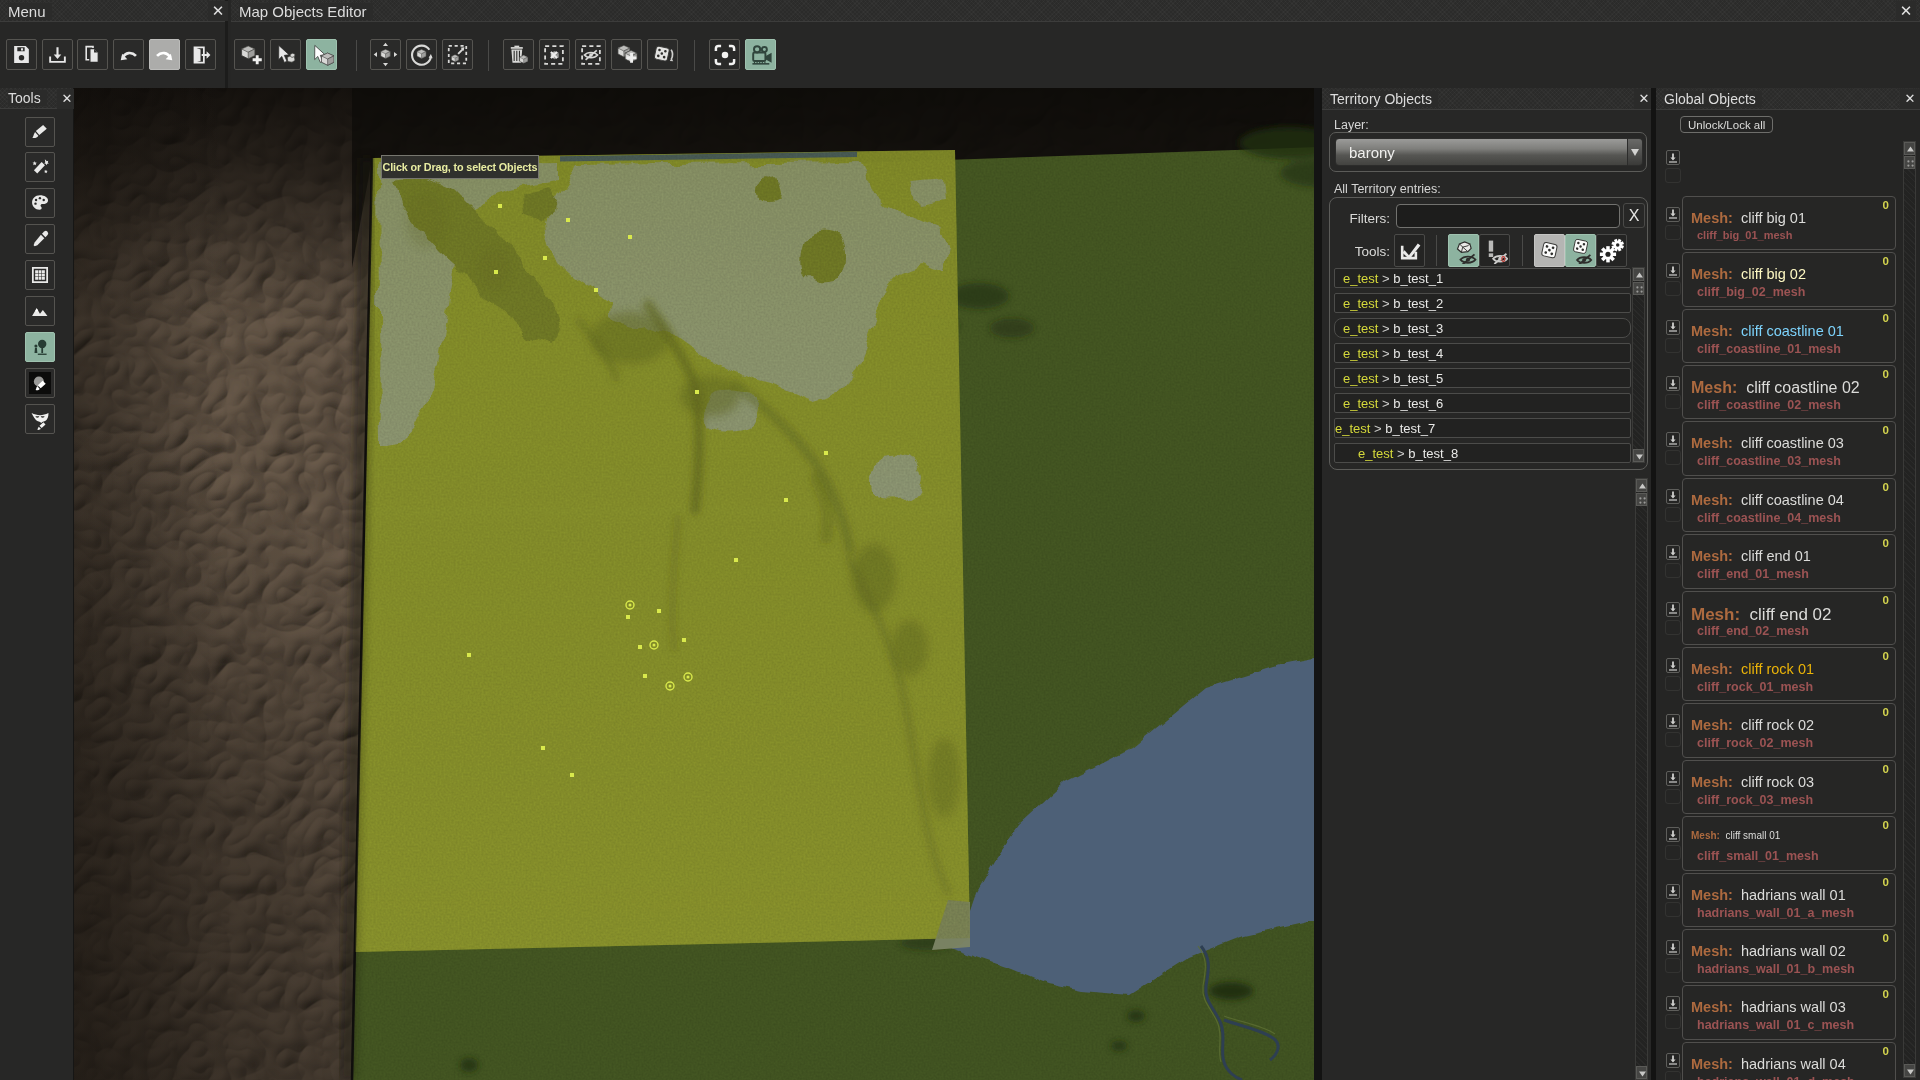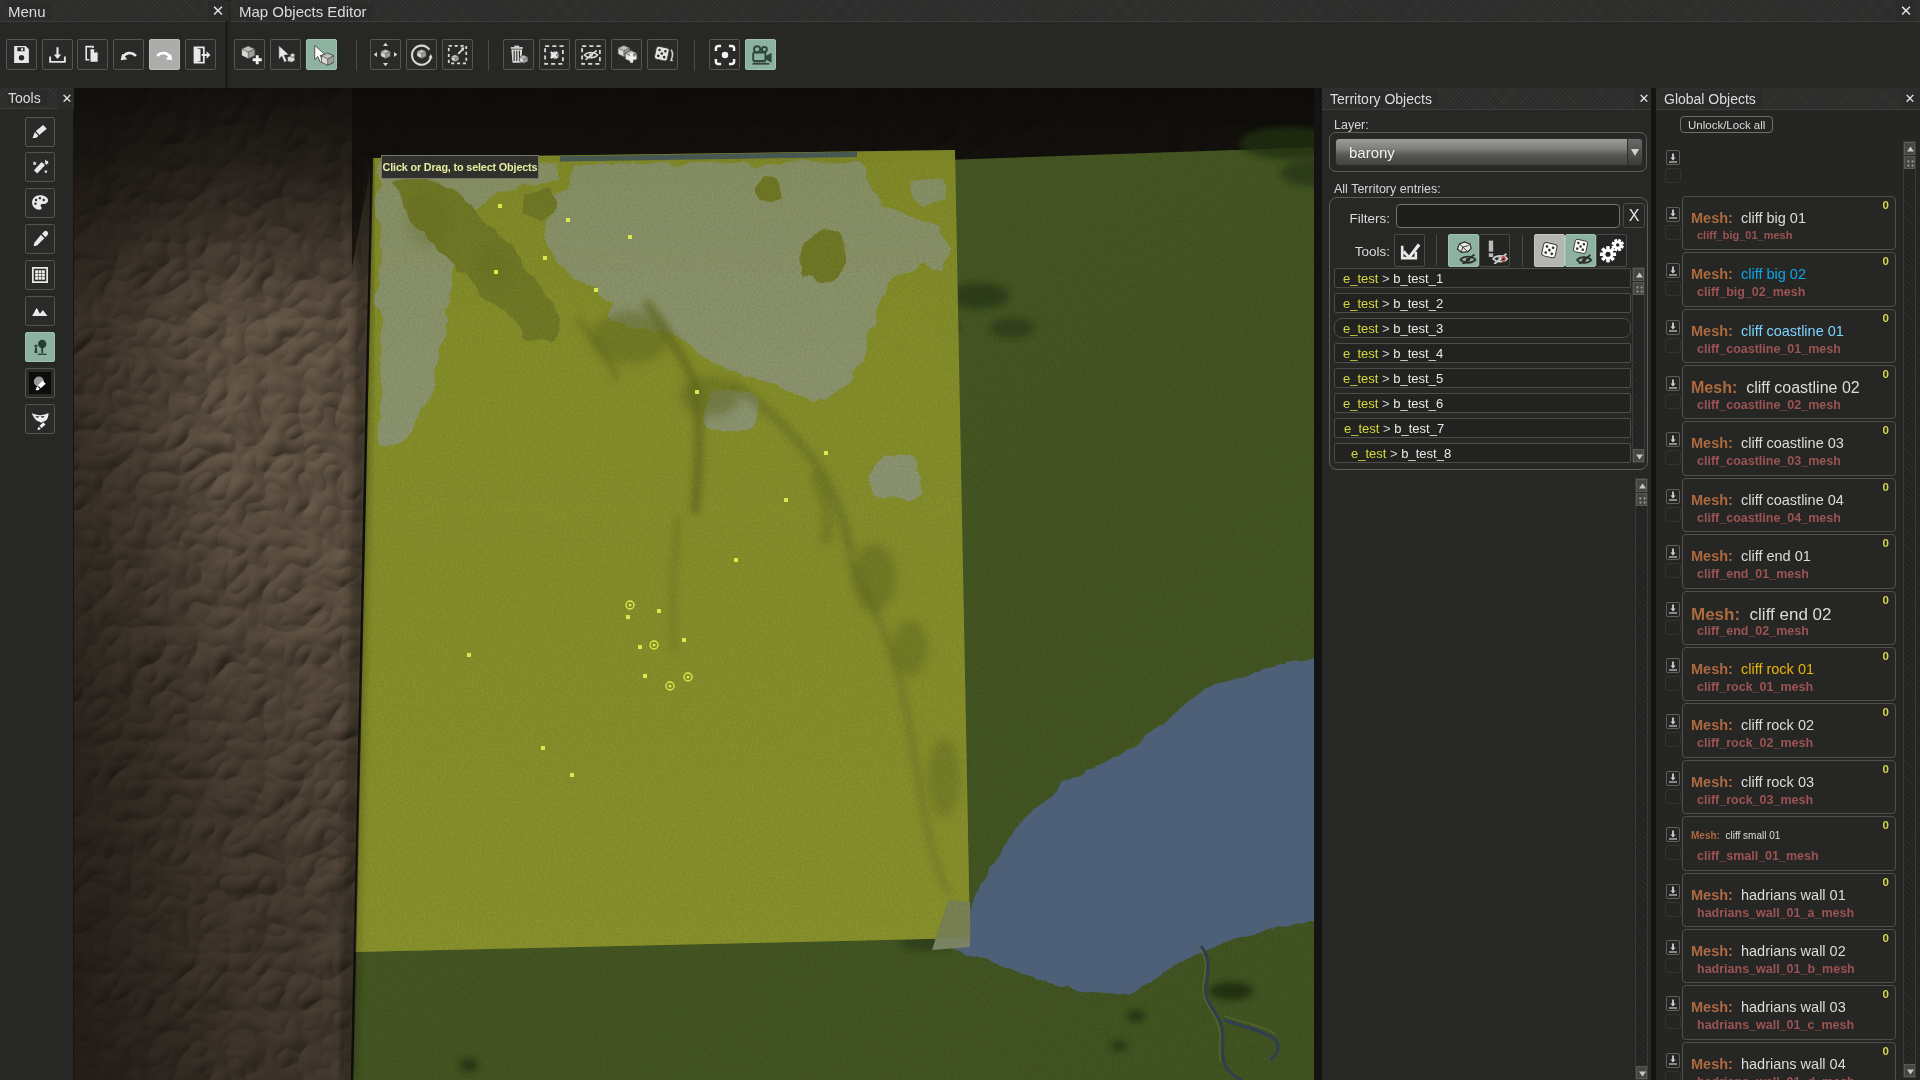--- a/index.html
+++ b/index.html
@@ -614,22 +614,22 @@
           <circle cx="14.6" cy="6.0" r="1.30" fill="#242423"></circle>
         </svg>
       </div>
 </div>
 <div class="abs" style="left:12px;top:179.5px;width:297px;height:20px;background:#222221;border:1px solid #4c4c4a;border-radius:2px;font-size:13px;line-height:19px;padding-left:8px"><span style="color:#d5d93b">e_test</span><span style="color:#cfcfcd"> &gt; </span><span style="color:#e9e9e7">b_test_1</span></div>
 <div class="abs" style="left:12px;top:204.5px;width:297px;height:20px;background:#222221;border:1px solid #4c4c4a;border-radius:2px;font-size:13px;line-height:19px;padding-left:8px"><span style="color:#d5d93b">e_test</span><span style="color:#cfcfcd"> &gt; </span><span style="color:#e9e9e7">b_test_2</span></div>
 <div class="abs" style="left:12px;top:229.5px;width:297px;height:20px;background:#222221;border:1px solid #4c4c4a;border-radius:8px;font-size:13px;line-height:19px;padding-left:8px"><span style="color:#d5d93b">e_test</span><span style="color:#cfcfcd"> &gt; </span><span style="color:#e9e9e7">b_test_3</span></div>
 <div class="abs" style="left:12px;top:254.5px;width:297px;height:20px;background:#222221;border:1px solid #4c4c4a;border-radius:2px;font-size:13px;line-height:19px;padding-left:8px"><span style="color:#d5d93b">e_test</span><span style="color:#cfcfcd"> &gt; </span><span style="color:#e9e9e7">b_test_4</span></div>
 <div class="abs" style="left:12px;top:279.5px;width:297px;height:20px;background:#222221;border:1px solid #4c4c4a;border-radius:2px;font-size:13px;line-height:19px;padding-left:8px"><span style="color:#d5d93b">e_test</span><span style="color:#cfcfcd"> &gt; </span><span style="color:#e9e9e7">b_test_5</span></div>
 <div class="abs" style="left:12px;top:304.5px;width:297px;height:20px;background:#222221;border:1px solid #4c4c4a;border-radius:2px;font-size:13px;line-height:19px;padding-left:8px"><span style="color:#d5d93b">e_test</span><span style="color:#cfcfcd"> &gt; </span><span style="color:#e9e9e7">b_test_6</span></div>
-<div class="abs" style="left:12px;top:329.5px;width:297px;height:20px;background:#222221;border:1px solid #4c4c4a;border-radius:2px;font-size:13px;line-height:19px;padding-left:9px"><span style="color:#d5d93b">e_test</span><span style="color:#cfcfcd"> &gt; </span><span style="color:#e9e9e7">b_test_7</span></div>
-<div class="abs" style="left:12px;top:354.5px;width:297px;height:20px;background:#222221;border:1px solid #4c4c4a;border-radius:2px;font-size:13px;line-height:19px;padding-left:16px"><span style="color:#d5d93b">e_test</span><span style="color:#cfcfcd"> &gt; </span><span style="color:#e9e9e7">b_test_8</span></div>
+<div class="abs" style="left:12px;top:329.5px;width:297px;height:20px;background:#222221;border:1px solid #4c4c4a;border-radius:2px;font-size:13px;line-height:19px;padding-left:0"><span style="color:#d5d93b">e_test</span><span style="color:#cfcfcd"> &gt; </span><span style="color:#e9e9e7">b_test_7</span></div>
+<div class="abs" style="left:12px;top:354.5px;width:297px;height:20px;background:#222221;border:1px solid #4c4c4a;border-radius:2px;font-size:13px;line-height:19px;padding-left:23px"><span style="color:#d5d93b">e_test</span><span style="color:#cfcfcd"> &gt; </span><span style="color:#e9e9e7">b_test_8</span></div>
 <div class="abs" style="left:310px;top:179px;width:13px;height:196px;background:#232322;border:1px solid #3a3a38;background-image:repeating-linear-gradient(45deg,rgba(255,255,255,0.03) 0 1px,transparent 1px 4px)">
       <div style="position:absolute;left:0px;width:11px;height:13px;background:#454543;border:1px solid #5a5a57;top:0px">
         <svg width="11" height="13" viewBox="0 0 11 13">
           <path d="M5.5 3.5 L9 8.5 H2z" fill="#c8c8c6"></path>
         </svg>
       </div>
       <div style="position:absolute;left:0px;width:11px;height:13px;background:#454543;border:1px solid #5a5a57;top:14px">
         <svg width="11" height="13" viewBox="0 0 11 13">
           <g fill="#9a9a98">
             <circle cx="3.4" cy="4.4" r="1.1"></circle>
@@ -688,21 +688,21 @@
 </div>
 <div class="abs" style="left:10px;top:118.8px;width:14px;height:15px;border:1px solid #5e5e5b;border-radius:2px;display:flex;align-items:center;justify-content:center">
       <svg width="12" height="12" viewBox="0 0 12 12">
         <path fill="#cfcfcd" d="M5.1 1.5h1.8v4h1.7L6 8.6 3.4 5.5h1.7z"></path>
         <path fill="#cfcfcd" d="M2 9.4h8v1.2H2z"></path>
       </svg>
     </div>
 <div class="abs" style="left:9px;top:136.8px;width:16px;height:15px;border:1px solid #48484666;border-radius:3px"></div>
 <div class="abs" style="left:26px;top:164.2px;width:214px;height:54.4px;background:#262625;border:1px solid #504f4d;border-radius:4px">
 <div class="abs" style="right:6px;top:2px;color:#d3d34e;font-size:11.5px;font-weight:bold">0</div>
-<div class="abs" style="left:8px;top:13px;font-size:14.5px"><span style="color:#ad6a3f;font-weight:bold">Mesh:</span><span style="color:#0ea5e9">&nbsp; cliff big 02</span></div>
+<div class="abs" style="left:8px;top:13px;font-size:14.5px"><span style="color:#ad6a3f;font-weight:bold">Mesh:</span><span style="color:#fef9c3">&nbsp; cliff big 02</span></div>
 <div class="abs" style="left:14px;top:32px;font-size:12.5px;color:#9b5353;font-weight:bold">cliff_big_02_mesh</div>
 </div>
 <div class="abs" style="left:10px;top:175.2px;width:14px;height:15px;border:1px solid #5e5e5b;border-radius:2px;display:flex;align-items:center;justify-content:center">
       <svg width="12" height="12" viewBox="0 0 12 12">
         <path fill="#cfcfcd" d="M5.1 1.5h1.8v4h1.7L6 8.6 3.4 5.5h1.7z"></path>
         <path fill="#cfcfcd" d="M2 9.4h8v1.2H2z"></path>
       </svg>
     </div>
 <div class="abs" style="left:9px;top:193.2px;width:16px;height:15px;border:1px solid #48484666;border-radius:3px"></div>
 <div class="abs" style="left:26px;top:220.6px;width:214px;height:54.4px;background:#262625;border:1px solid #504f4d;border-radius:4px">

